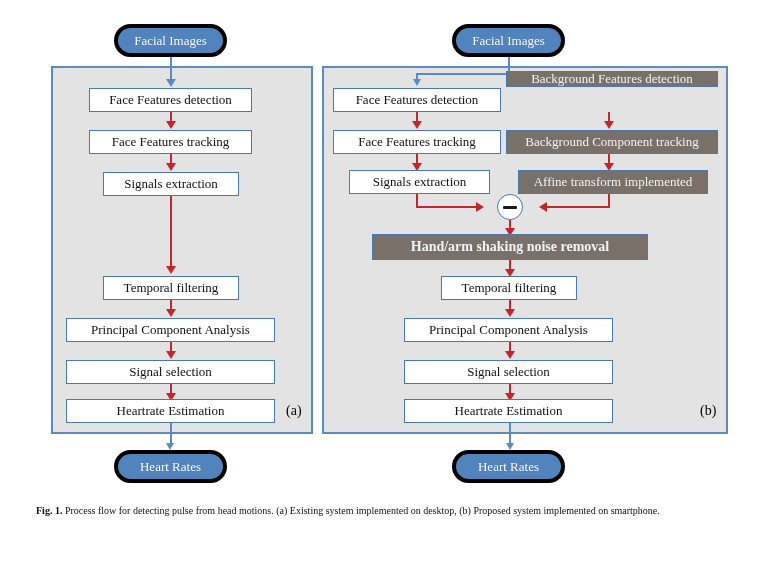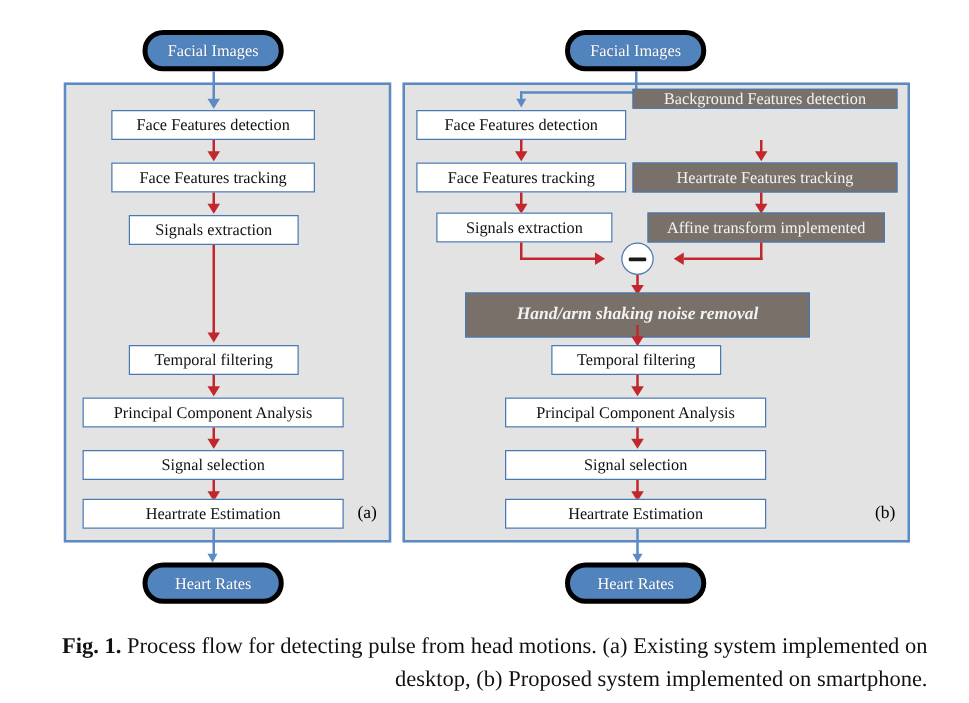--- a/index.html
+++ b/index.html
@@ -136,24 +136,24 @@
     background: #1a1a1a;
     border-radius: 1px;
   }
 
   
   #caption {
     position: absolute;
     left: 36px;
     top: 503px;
     width: 706px;
-    font-size: 18px;
+    font-size: 10px;
     line-height: 1.52;
     color: #111111;
-    text-align: right;
+    text-align: left;
     font-family: "Liberation Serif", "DejaVu Serif", serif;
   }
   #caption .lead {
     font-weight: bold;
   }
 </style>
 </head>
 <body>
 
 <div id="figure">
@@ -220,38 +220,38 @@
   <div class="box" style="left:349px; top:170px; width:141px; height:24px;">Signals extraction</div>
 
   <div class="vline" style="left:416px; top:194px; width:2px; height:14px;"></div>
   <div class="hline" style="left:416px; top:206px; width:62px; height:2px;"></div>
   <div class="arrow-right" style="left:476px; top:202px;"></div>
 
   <div class="box gray" style="left:506px; top:71px; width:212px; height:16px;">Background Features detection</div>
   <div class="vline" style="left:608px; top:112px; width:2px; height:11px;"></div>
   <div class="arrow-down" style="left:604px; top:121px;"></div>
 
-  <div class="box gray" style="left:506px; top:130px; width:212px; height:24px;">Heartrate Features tracking</div>
+  <div class="box gray" style="left:506px; top:130px; width:212px; height:24px;">Background Component tracking</div>
   <div class="vline" style="left:608px; top:154px; width:2px; height:11px;"></div>
   <div class="arrow-down" style="left:604px; top:163px;"></div>
 
   <div class="box gray" style="left:518px; top:170px; width:190px; height:24px;">Affine transform implemented</div>
 
   <div class="vline" style="left:608px; top:194px; width:2px; height:14px;"></div>
   <div class="hline" style="left:547px; top:206px; width:63px; height:2px;"></div>
   <div class="arrow-left" style="left:539px; top:202px;"></div>
 
   <div id="subtract-node" style="left:497px; top:194px;">
     <div class="minus"></div>
   </div>
 
   <div class="vline" style="left:509px; top:220px; width:2px; height:11px;"></div>
   <div class="arrow-down" style="left:505px; top:228px;"></div>
 
-  <div class="box gray strong" style="left:372px; top:234px; width:276px; height:36px;font-style:italic;">Hand/arm shaking noise removal</div>
+  <div class="box gray strong" style="left:372px; top:234px; width:276px; height:26px;">Hand/arm shaking noise removal</div>
   <div class="vline" style="left:509px; top:260px; width:2px; height:11px;"></div>
   <div class="arrow-down" style="left:505px; top:269px;"></div>
 
   <div class="box" style="left:441px; top:276px; width:136px; height:24px;">Temporal filtering</div>
   <div class="vline" style="left:509px; top:300px; width:2px; height:11px;"></div>
   <div class="arrow-down" style="left:505px; top:309px;"></div>
 
   <div class="box" style="left:404px; top:318px; width:209px; height:24px;">Principal Component  Analysis</div>
   <div class="vline" style="left:509px; top:342px; width:2px; height:11px;"></div>
   <div class="arrow-down" style="left:505px; top:351px;"></div>

